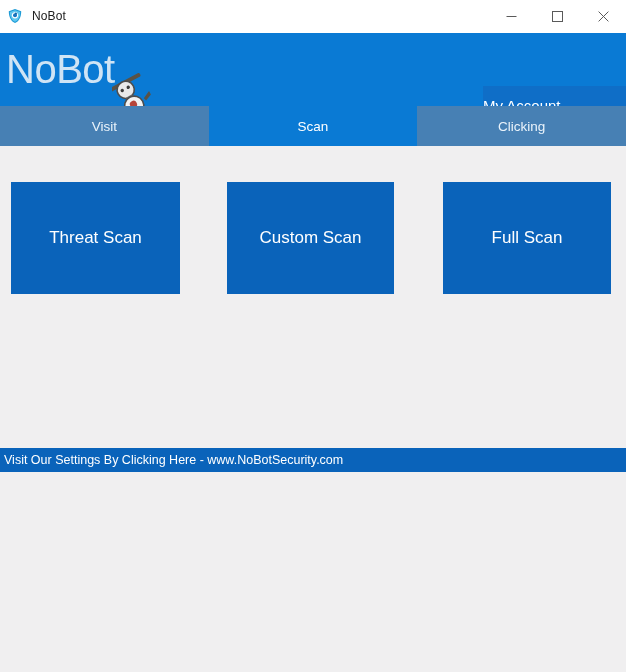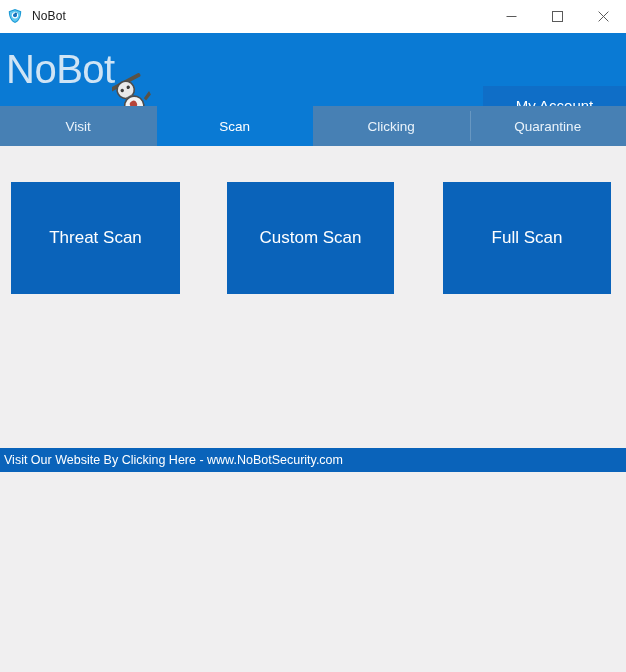--- a/index.html
+++ b/index.html
@@ -91,21 +91,20 @@
     position: absolute;
     right: 0px;
     top: 53px;
     width: 143px;
     height: 38px;
     background: #0f6ec7;
     color: #ffffff;
     font-size: 15px;
     display: flex;
     align-items: center;
-    justify-content: center;
     box-sizing: border-box;
   }
 
   
   .tabs {
     height: 40px;
     background: #4780b4;
     display: flex;
     flex: 0 0 auto;
     position: relative;
@@ -245,36 +244,33 @@
   <div class="tabs">
     <div class="tab">
       <span>Visit</span>
     </div>
     <div class="tab active">
       <span>Scan</span>
     </div>
     <div class="tab">
       <span>Clicking</span>
     </div>
-    <div class="tab">
-      <span>Quarantine</span>
-    </div>
   </div>
 
   <div class="content">
     <div class="scan-row">
       <div class="scan-btn b1">
         <span>Threat Scan</span>
       </div>
       <div class="scan-btn b2">
         <span>Custom Scan</span>
       </div>
       <div class="scan-btn b3">
         <span>Full Scan</span>
       </div>
     </div>
   </div>
 
   <div class="statusbar">
-    <span>Visit Our Website By Clicking Here - www.NoBotSecurity.com</span>
+    <span>Visit Our Settings By Clicking Here - www.NoBotSecurity.com</span>
   </div>
 
 </div>
 
 </body></html>

